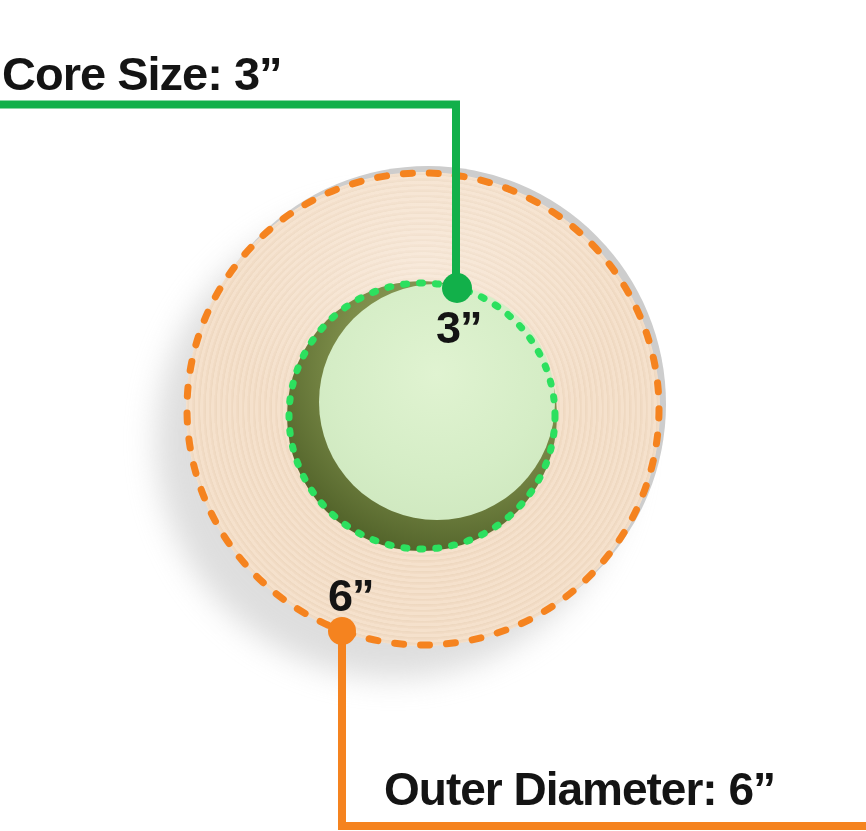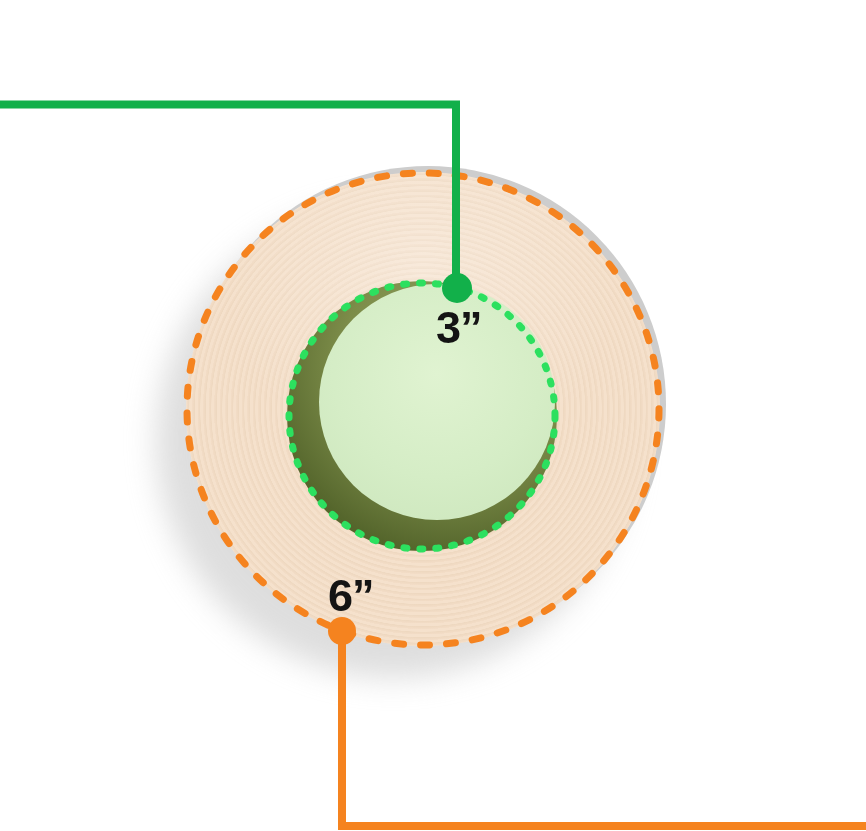--- a/index.html
+++ b/index.html
@@ -74,18 +74,20 @@
 
     <circle cx="422" cy="416" r="133" fill="none" stroke="var(--green-dash)" stroke-width="7" stroke-linecap="round" stroke-dasharray="3 13"></circle>
 
     <path d="M 0 104.5 H 456 V 288" fill="none" stroke="var(--green)" stroke-width="8"></path>
     <circle cx="457" cy="288" r="15" fill="var(--green)"></circle>
 
     <path d="M 342 631 V 826 H 866" fill="none" stroke="var(--orange)" stroke-width="8"></path>
     <circle cx="342" cy="631" r="14" fill="var(--orange)"></circle>
   </svg>
 
+  <div class="label big" id="core-size-label">Core Size: 3”</div>
 
   <div class="label dim" id="core-dim-label">3”</div>
 
   <div class="label dim" id="outer-dim-label">6”</div>
 
+  <div class="label big" id="outer-diameter-label">Outer Diameter: 6”</div>
 </div>
 
 </body></html>

